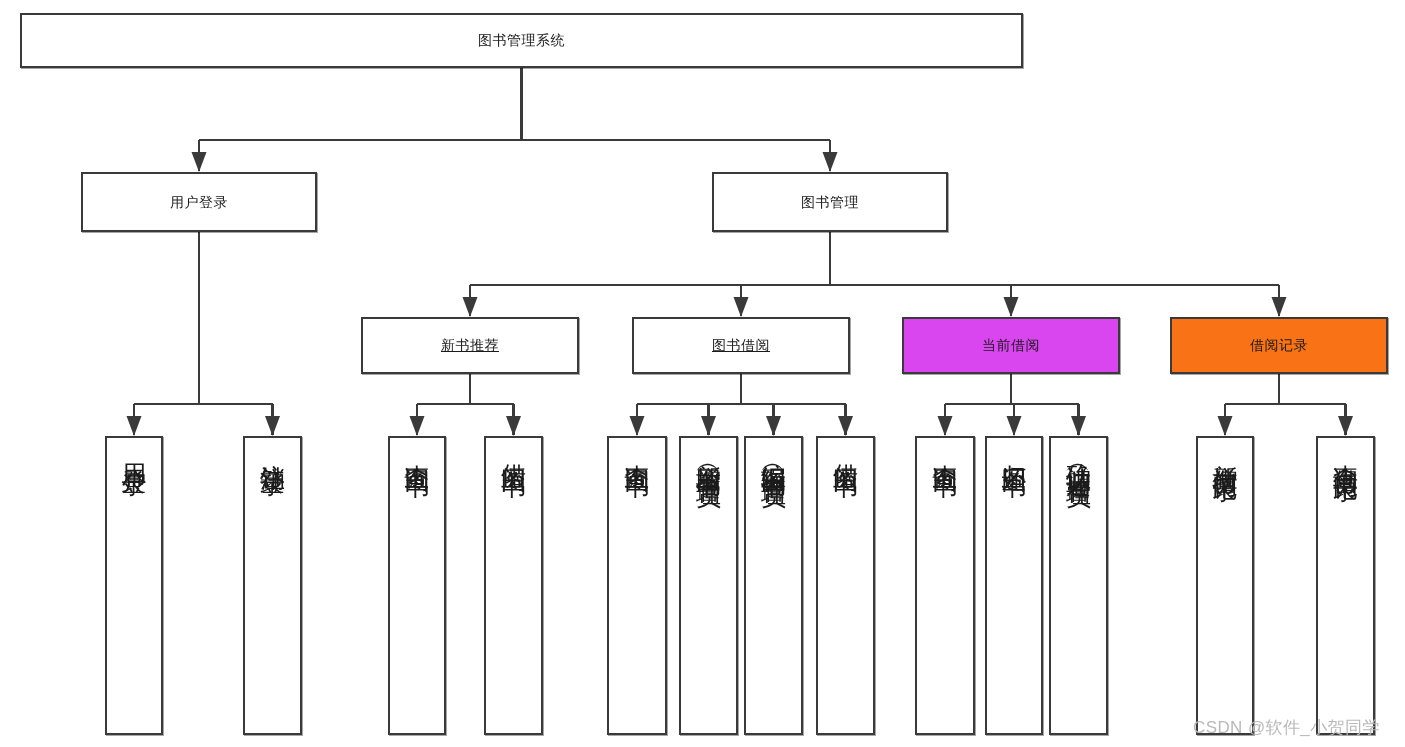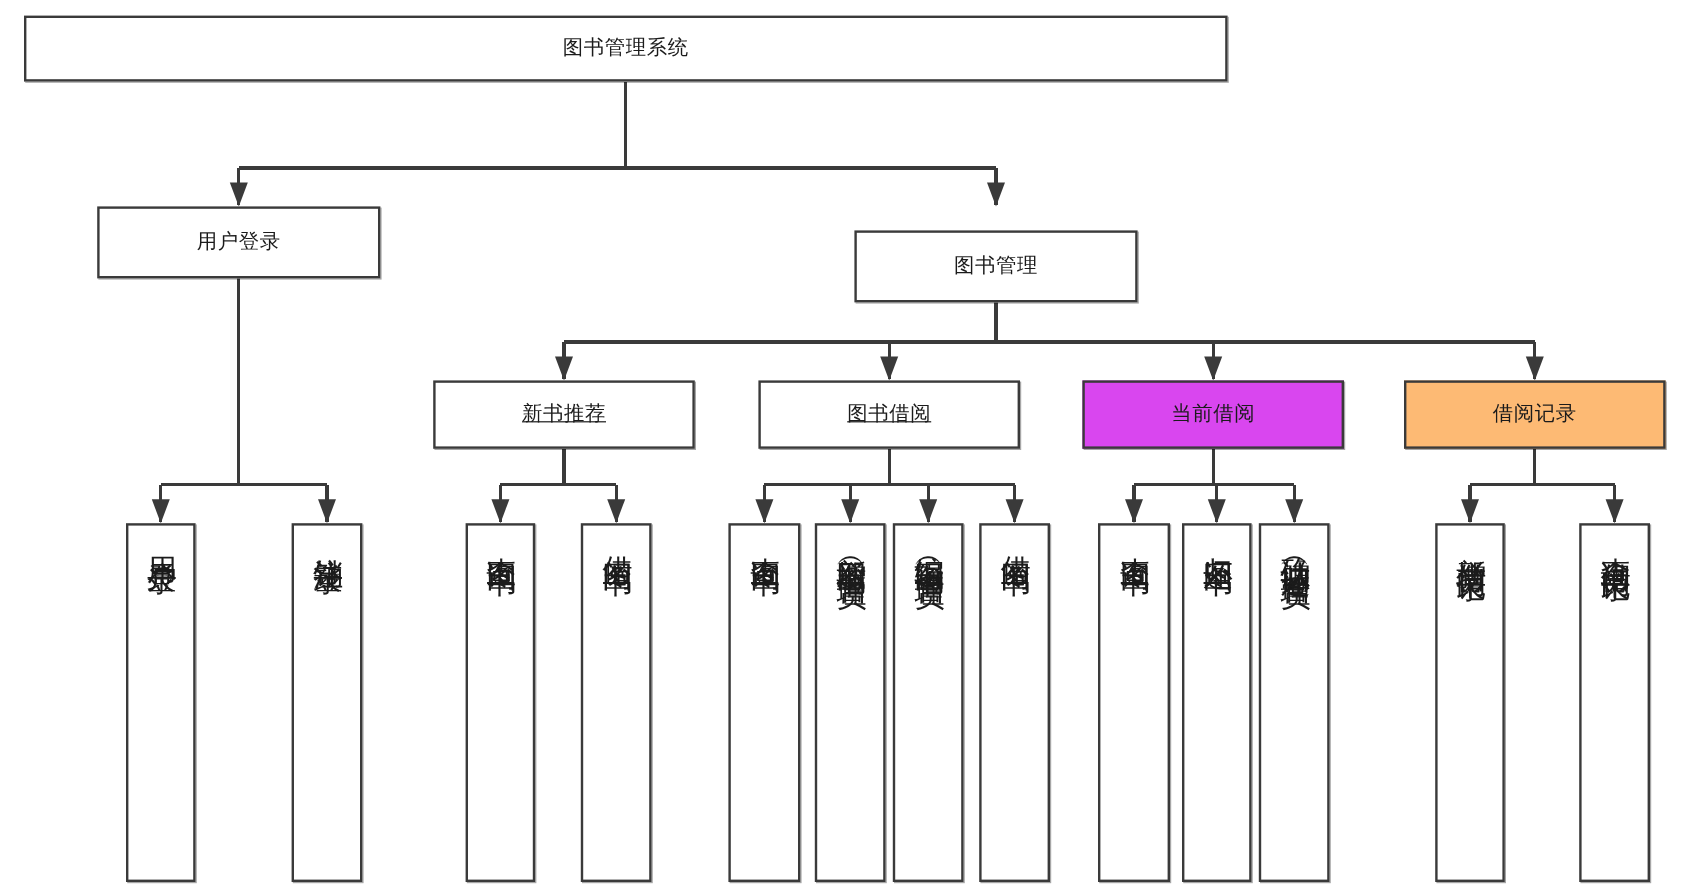--- a/index.html
+++ b/index.html
@@ -35,21 +35,21 @@
     color: #1b1b1b;
     text-align: center;
     box-shadow: 1px 1px 0 rgba(0,0,0,0.35);
   }
   .node .label {
     display: block;
     line-height: 1.18;
     letter-spacing: 0.5px;
   }
   .node.horiz .label {
-    font-size: 17px;
+    font-size: 14px;
     white-space: nowrap;
   }
   .node.vert {
     align-items: flex-start;
     justify-content: center;
     padding-top: 6px;
   }
   .node.vert .label {
     writing-mode: vertical-rl;
     text-orientation: upright;
@@ -125,33 +125,33 @@
       <line x1="1345.5" y1="404" x2="1345.5" y2="435" stroke="#3a3a3a" stroke-width="2.6" shape-rendering="crispEdges"></line>
       <path d="M 1338 416 L 1353 416 L 1345.5 436 Z" fill="#3a3a3a"></path>
     </svg>
   <div id="nodes">
       <div class="node horiz" style="left: 20px; top: 13px; width: 1003px; height: 55px; border-color: rgb(58, 58, 58); background: rgb(255, 255, 255); color: rgb(27, 27, 27);">
         <span class="label">图书管理系统</span>
       </div>
       <div class="node horiz" style="left: 81px; top: 172px; width: 236px; height: 60px; border-color: rgb(58, 58, 58); background: rgb(255, 255, 255); color: rgb(27, 27, 27);">
         <span class="label">用户登录</span>
       </div>
-      <div class="node horiz" style="left: 712px; top: 172px; width: 236px; height: 60px; border-color: rgb(58, 58, 58); background: rgb(255, 255, 255); color: rgb(27, 27, 27); margin-top: 20px;">
+      <div class="node horiz" style="left: 712px; top: 172px; width: 236px; height: 60px; border-color: rgb(58, 58, 58); background: rgb(255, 255, 255); color: rgb(27, 27, 27);">
         <span class="label">图书管理</span>
       </div>
       <div class="node horiz" style="left: 361px; top: 317px; width: 218px; height: 57px; border-color: rgb(58, 58, 58); background: rgb(255, 255, 255); color: rgb(27, 27, 27); text-decoration: underline;">
         <span class="label">新书推荐</span>
       </div>
       <div class="node horiz" style="left: 632px; top: 317px; width: 218px; height: 57px; border-color: rgb(58, 58, 58); background: rgb(255, 255, 255); color: rgb(27, 27, 27); text-decoration: underline;">
         <span class="label">图书借阅</span>
       </div>
       <div class="node horiz" style="left: 902px; top: 317px; width: 218px; height: 57px; border-color: rgb(58, 58, 58); background: #d946ef; color: rgb(27, 27, 27);">
         <span class="label">当前借阅</span>
       </div>
-      <div class="node horiz" style="left: 1170px; top: 317px; width: 218px; height: 57px; border-color: rgb(58, 58, 58); background: #fdba74; color: rgb(27, 27, 27);">
+      <div class="node horiz" style="left: 1170px; top: 317px; width: 218px; height: 57px; border-color: rgb(58, 58, 58); background: #f97316; color: rgb(27, 27, 27);">
         <span class="label">借阅记录</span>
       </div>
       <div class="node vert" style="left: 105px; top: 436px; width: 58px; height: 299px; border-color: rgb(58, 58, 58); background: rgb(255, 255, 255); color: rgb(27, 27, 27);">
         <span class="label">用户登录</span>
       </div>
       <div class="node vert" style="left: 243px; top: 436px; width: 59px; height: 299px; border-color: rgb(58, 58, 58); background: rgb(255, 255, 255); color: rgb(27, 27, 27);">
         <span class="label">注销登录</span>
       </div>
       <div class="node vert" style="left: 388px; top: 436px; width: 58px; height: 299px; border-color: rgb(58, 58, 58); background: rgb(255, 255, 255); color: rgb(27, 27, 27);">
         <span class="label">查询图书</span>
@@ -180,13 +180,14 @@
       <div class="node vert" style="left: 1049px; top: 436px; width: 59px; height: 299px; border-color: rgb(58, 58, 58); background: rgb(255, 255, 255); color: rgb(27, 27, 27);">
         <span class="label">确认归还（管理员）</span>
       </div>
       <div class="node vert" style="left: 1196px; top: 436px; width: 58px; height: 299px; border-color: rgb(58, 58, 58); background: rgb(255, 255, 255); color: rgb(27, 27, 27);">
         <span class="label">新增借阅记录</span>
       </div>
       <div class="node vert" style="left: 1316px; top: 436px; width: 59px; height: 299px; border-color: rgb(58, 58, 58); background: rgb(255, 255, 255); color: rgb(27, 27, 27);">
         <span class="label">查询借阅记录</span>
       </div>
     </div>
+  <div id="watermark" style="left: 1193px; top: 716px; color: rgb(185, 185, 185);">CSDN @软件_小贺同学</div>
 </div>
 
 </body></html>

